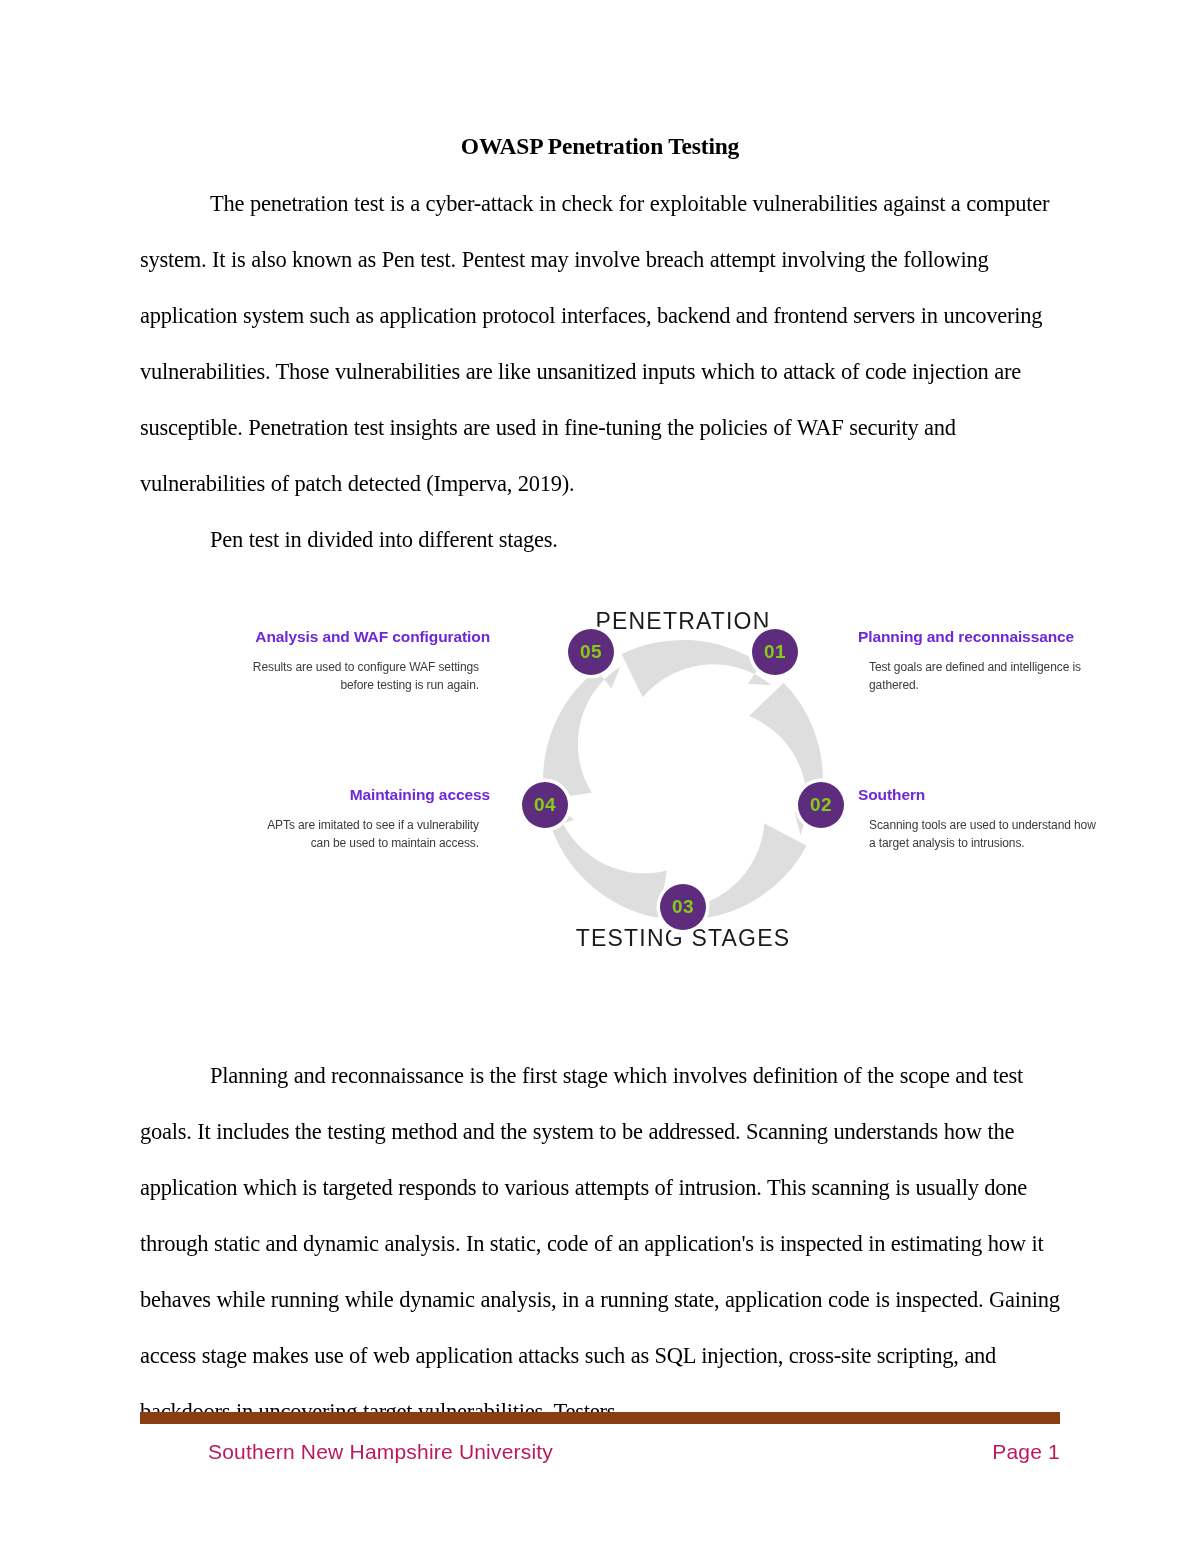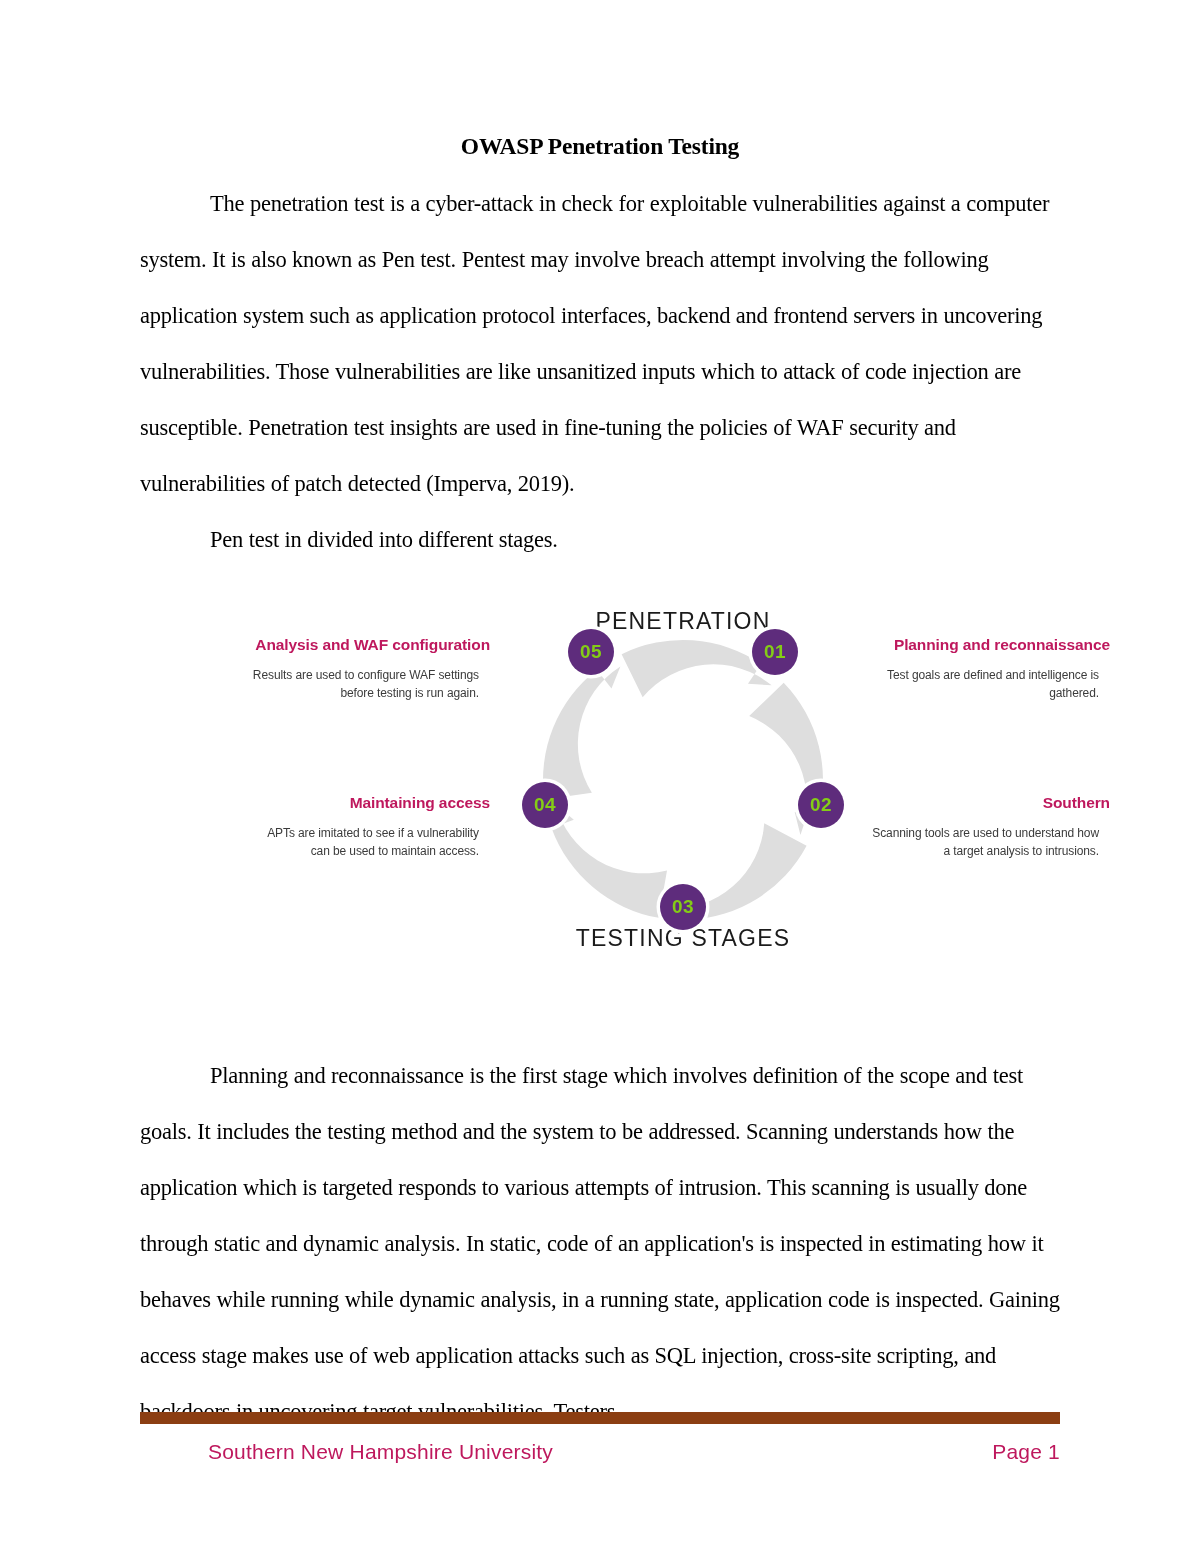--- a/index.html
+++ b/index.html
@@ -101,37 +101,37 @@
     font-size: 19px;
     letter-spacing: 0.5px;
   }
 
   
   .callout {
     position: absolute;
     width: 252px;
   }
   .callout h4 {
-    margin: 16px 0 3px 0;
+    margin: 8px 0 3px 0;
     font-family: "Liberation Sans", sans-serif;
     font-size: 15.5px;
     font-weight: bold;
-    color: #be185d;
+    color: #6d28d9;
     line-height: 1.2;
     letter-spacing: -0.1px;
   }
   .callout p {
     margin: 11px;
     font-family: "Liberation Sans", sans-serif;
     font-size: 12px;
     color: #3b3b3b;
     line-height: 1.55;
     letter-spacing: -0.1px;
   }
-  .callout.right { text-align: right; }
+  .callout.right { text-align: left; }
   .callout.left  { text-align: right; }
   .callout.center { text-align: center; width: 300px; }
 
   .c-analysis  { left: 98px;  top: 45px; }
   .c-maintain  { left: 98px;  top: 203px; }
   .c-planning  { left: 718px; top: 45px; }
   .c-scanning  { left: 718px; top: 203px; }
   .c-gaining   { left: 394px; top: 360px; }
 
   

